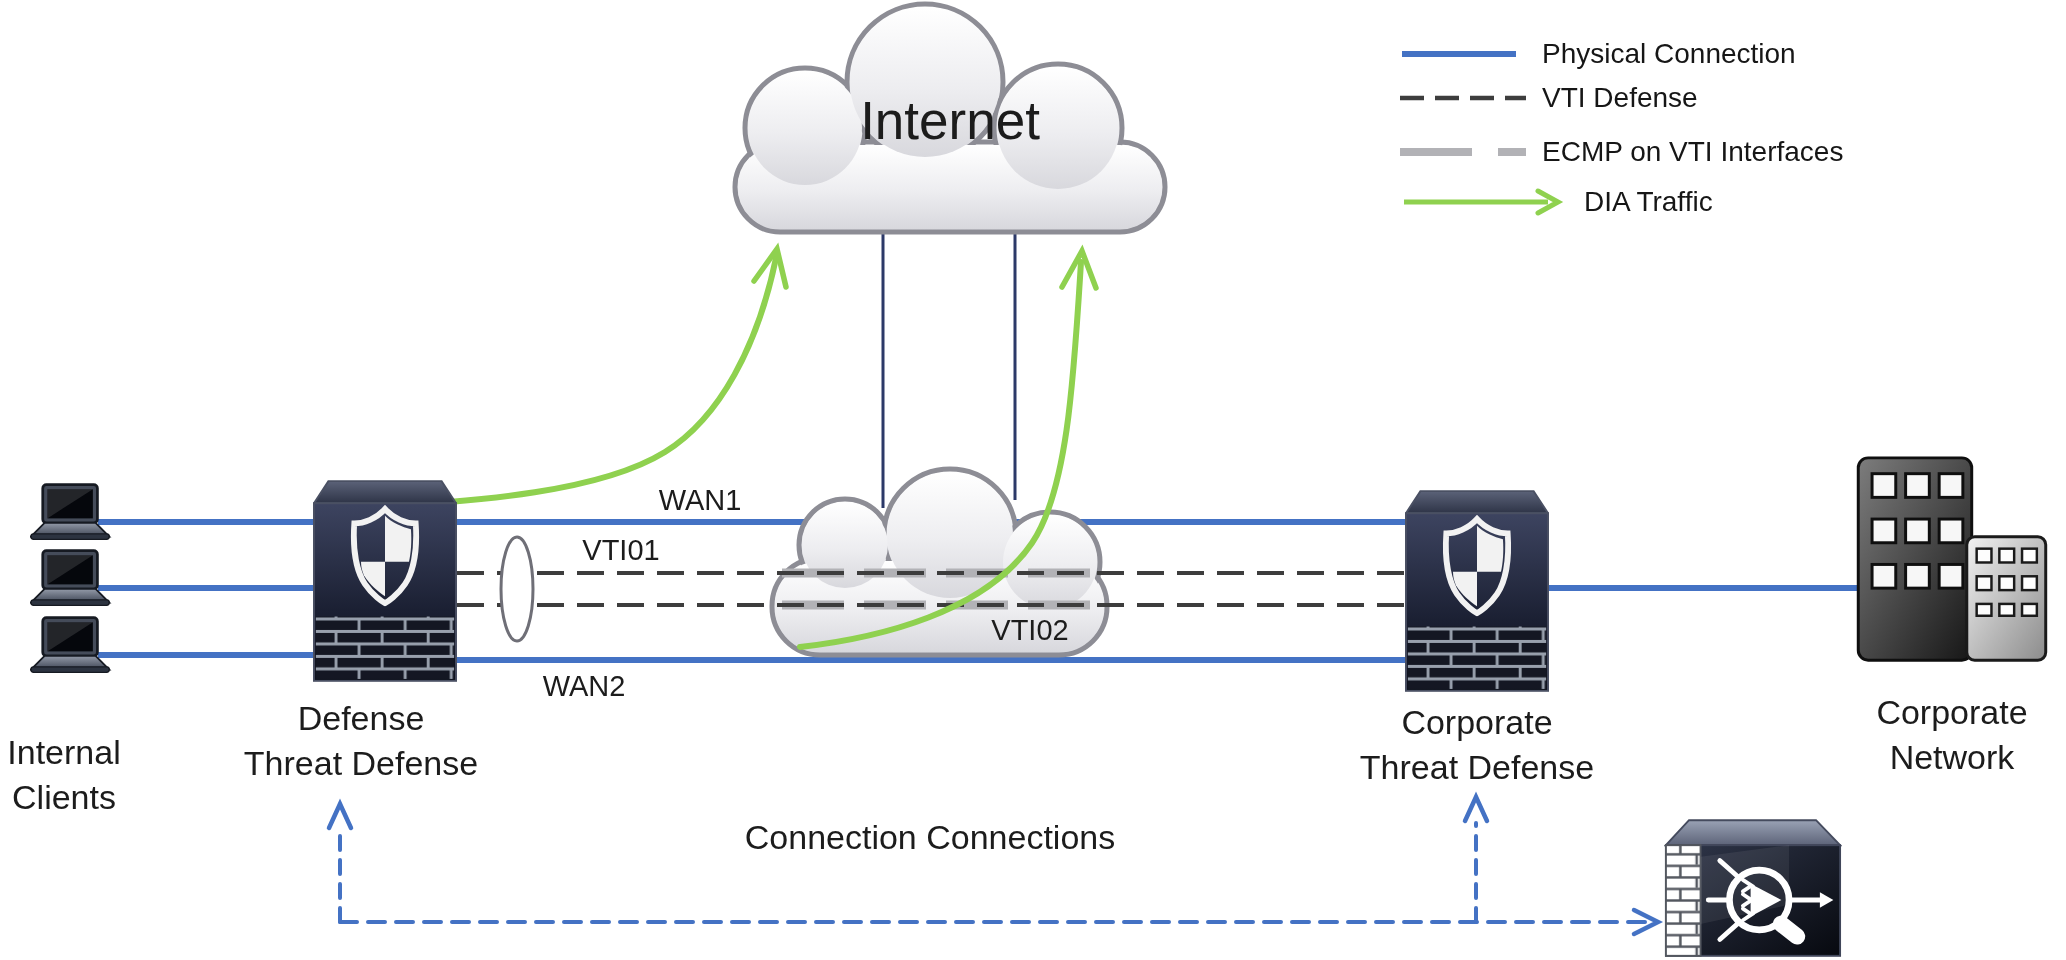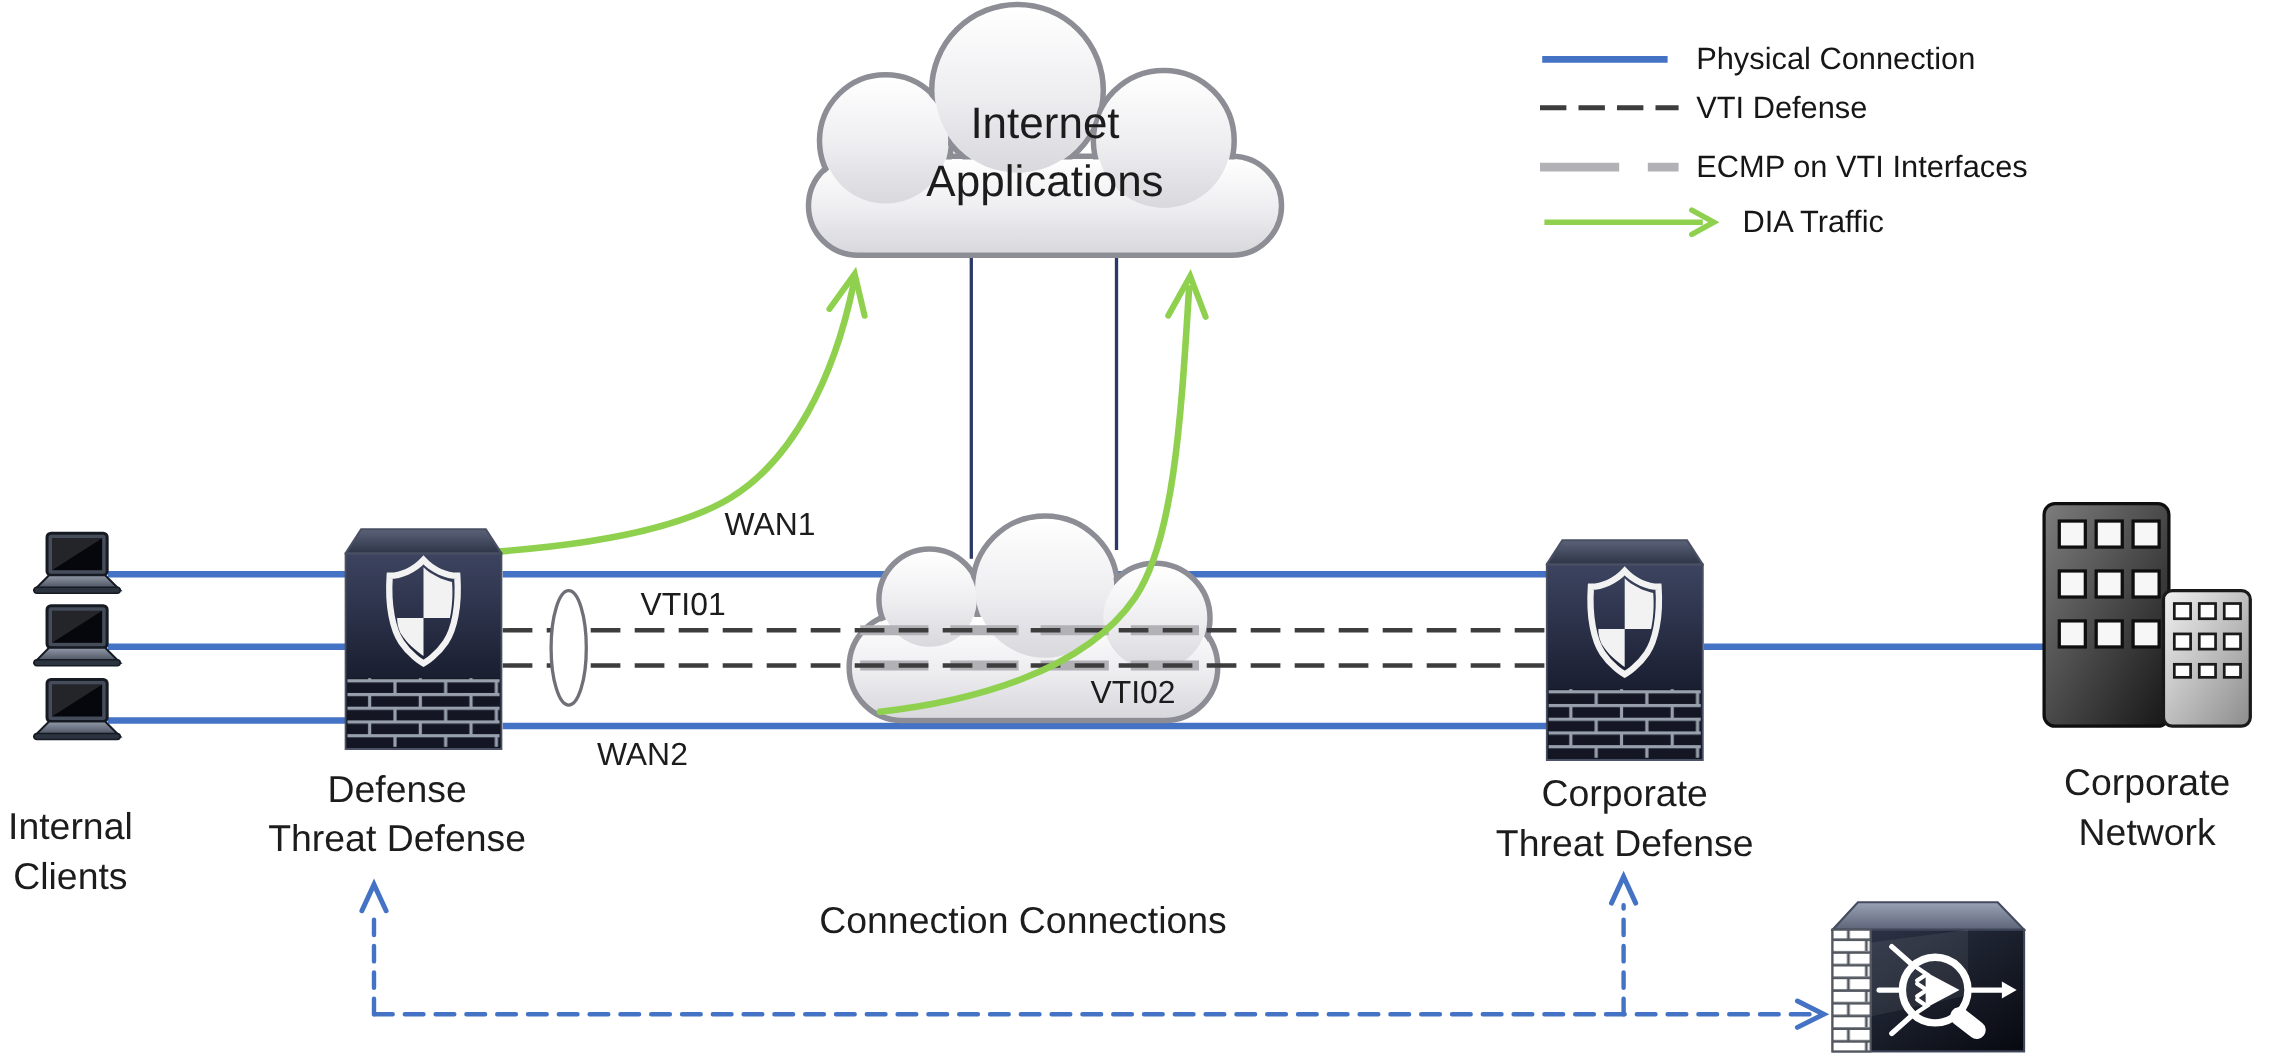--- a/index.html
+++ b/index.html
@@ -2,21 +2,21 @@
 <html><head>
 <meta charset="utf-8">
 <style>
   html,body{margin:0;padding:0;background:#ffffff;}
   .canvas{
     position:relative;width:2066px;height:960px;background:#ffffff;
     font-family:"Liberation Sans",sans-serif;color:#1c1c1c;overflow:hidden;
   }
   .layer{position:absolute;left:0;top:0;}
   .lbl{position:absolute;text-align:center;line-height:1.33;color:#1c1c1c;}
-  .s40{font-size:40px;}
+  .s40{font-size:53px;}
   .s34{font-size:34px;}
   .s29{font-size:29px;}
   .legend-row{position:absolute;display:flex;align-items:center;height:30px;}
   .legend-label{font-size:28px;color:#161616;margin-left:14px;white-space:nowrap;}
   .icon{position:absolute;}
 </style>
 </head>
 <body>
 
 <div class="canvas">
@@ -252,24 +252,23 @@
       <svg width="172" height="28">
         <line x1="6" y1="14" x2="150" y2="14" stroke="#8fd14f" stroke-width="5"></line>
         <path d="M140,3 L160,14 L140,25" fill="none" stroke="#8fd14f" stroke-width="5" stroke-linecap="round"></path>
       </svg>
       <span class="legend-label">DIA Traffic</span>
     </div>
   </div>
 
   <div class="lbl s40" style="left:750px;top:86px;width:400px">
     <div>Internet</div>
-    <div>Applications</div>
-  </div>
-
-  <div class="lbl s29" style="left:620px;top:458px;width:160px">WAN1</div>
+  </div>
+
+  <div class="lbl s29" style="left:620px;top:481px;width:160px">WAN1</div>
   <div class="lbl s29" style="left:541px;top:531px;width:160px">VTI01</div>
   <div class="lbl s29" style="left:950px;top:611px;width:160px">VTI02</div>
   <div class="lbl s29" style="left:504px;top:667px;width:160px">WAN2</div>
 
   <div class="lbl s34" style="left:-46px;top:730px;width:220px">
     <div>Internal</div>
     <div>Clients</div>
   </div>
   <div class="lbl s34" style="left:211px;top:696px;width:300px">
     <div>Defense</div>

